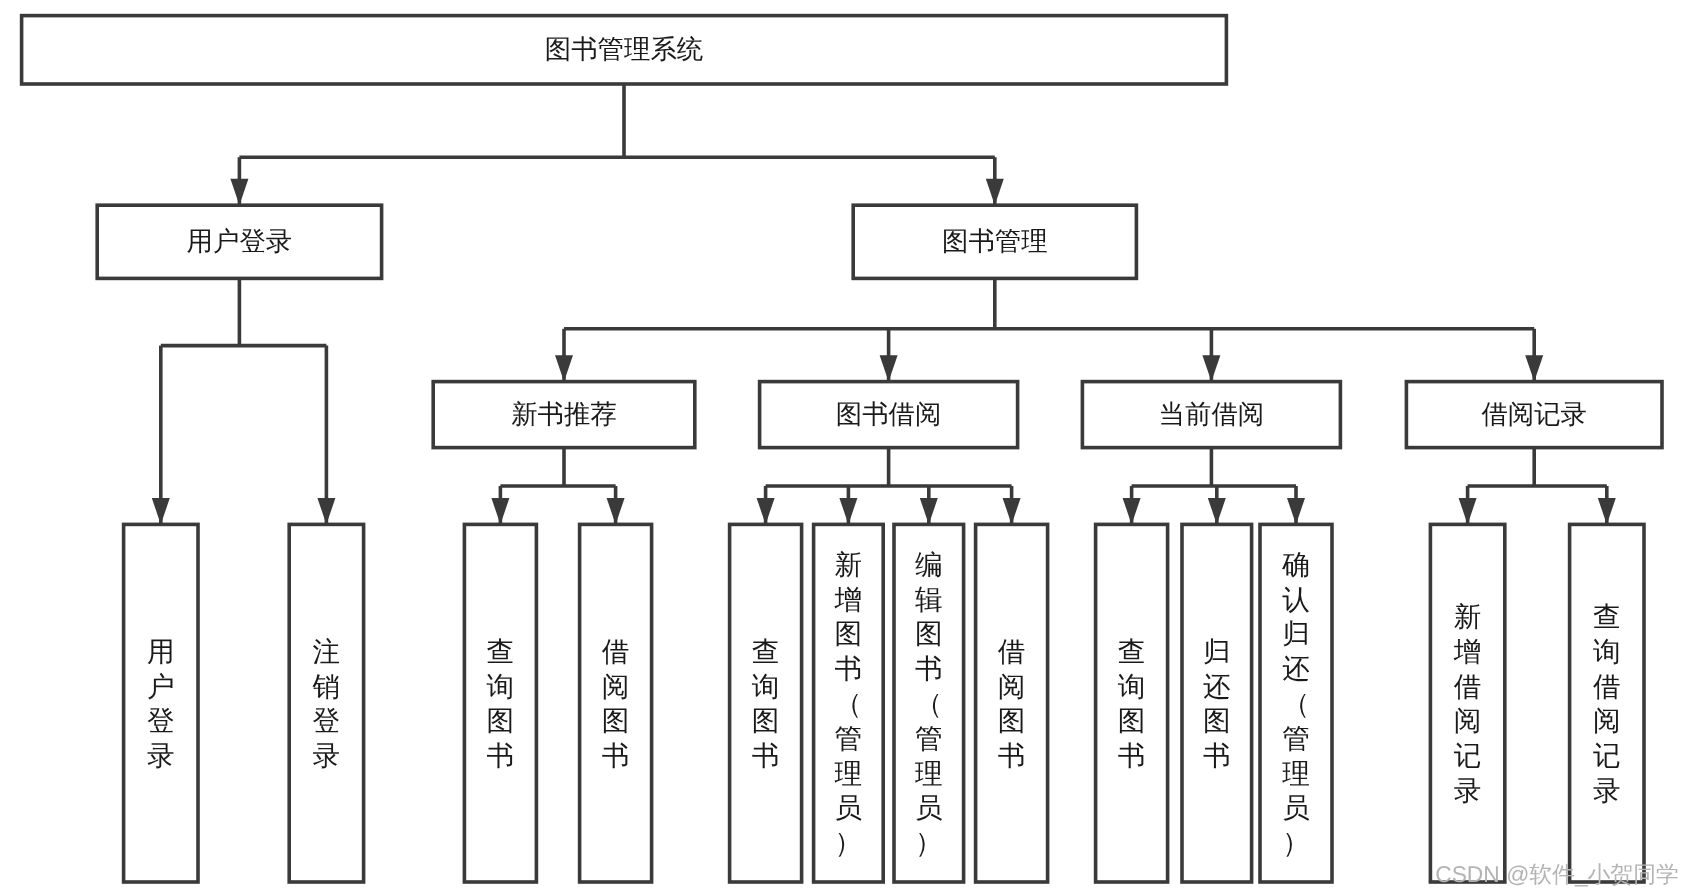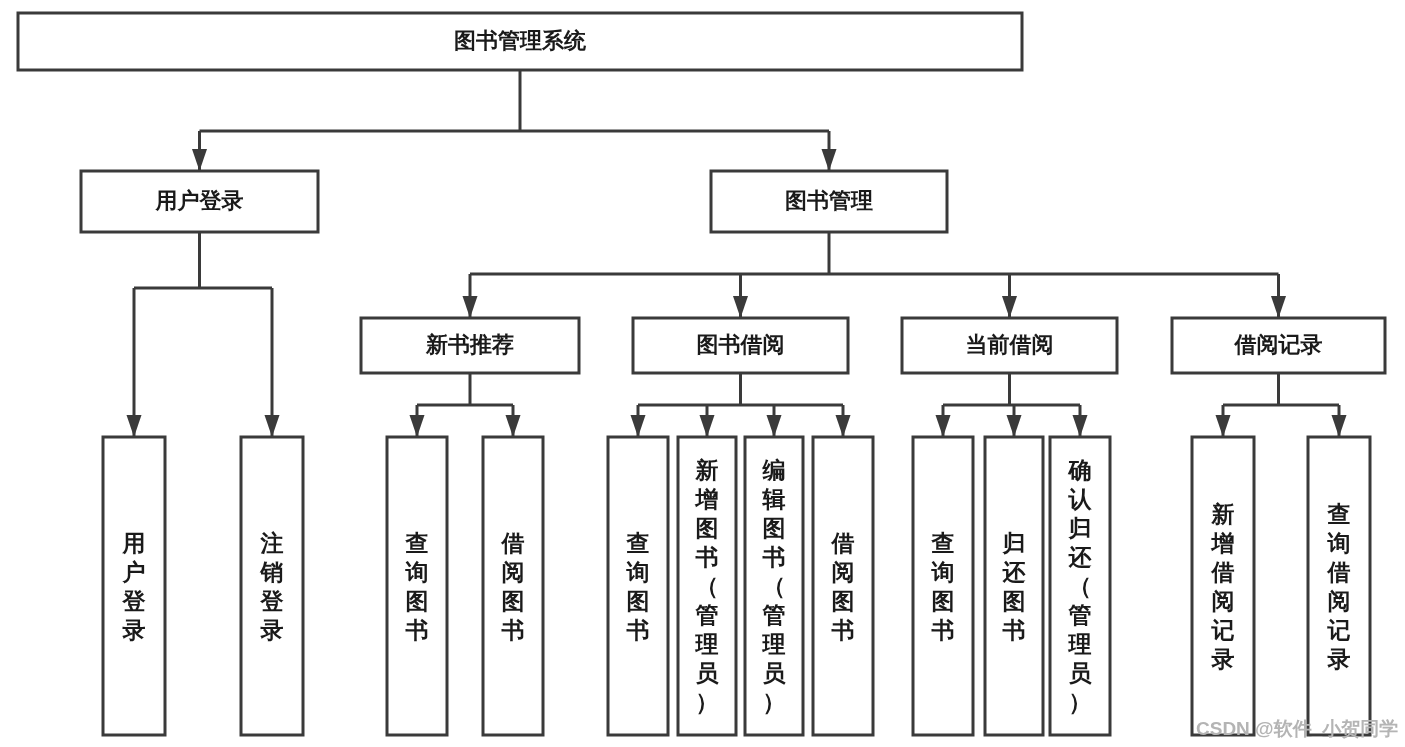--- a/index.html
+++ b/index.html
@@ -11,21 +11,20 @@
     width: 1405px;
     height: 747px;
     font-family: "Liberation Sans", "DejaVu Sans", sans-serif;
     overflow: hidden;
   }
   #diagram-root {
     position: relative;
     width: 1154px;
     height: 747px;
     background: #ffffff;
-    font-weight: bold;
   }
   svg.diagram-canvas {
     position: absolute;
     top: 0;
     left: 0;
     width: 1405px;
     height: 747px;
   }
   .node-box {
     fill: #ffffff;

